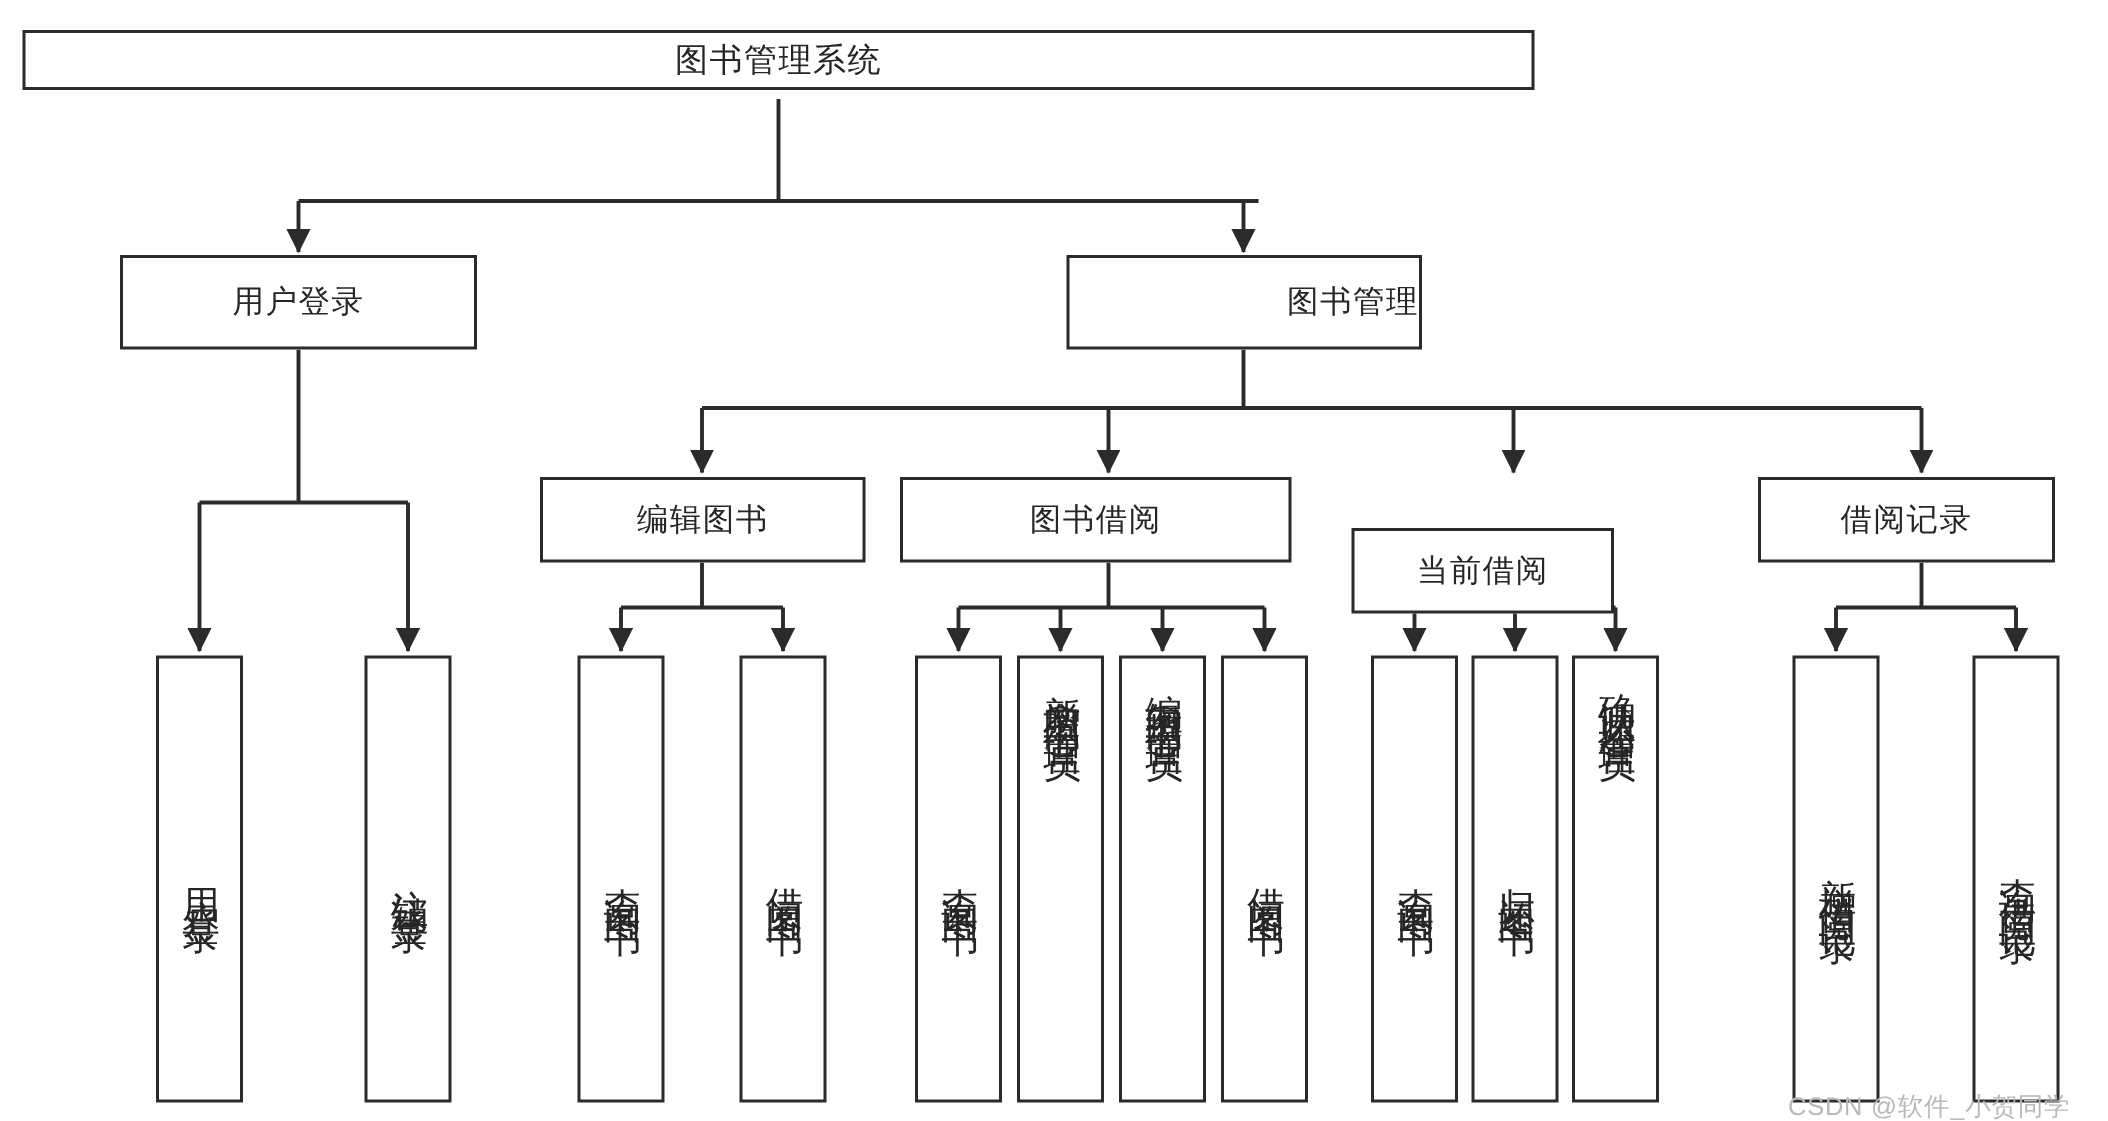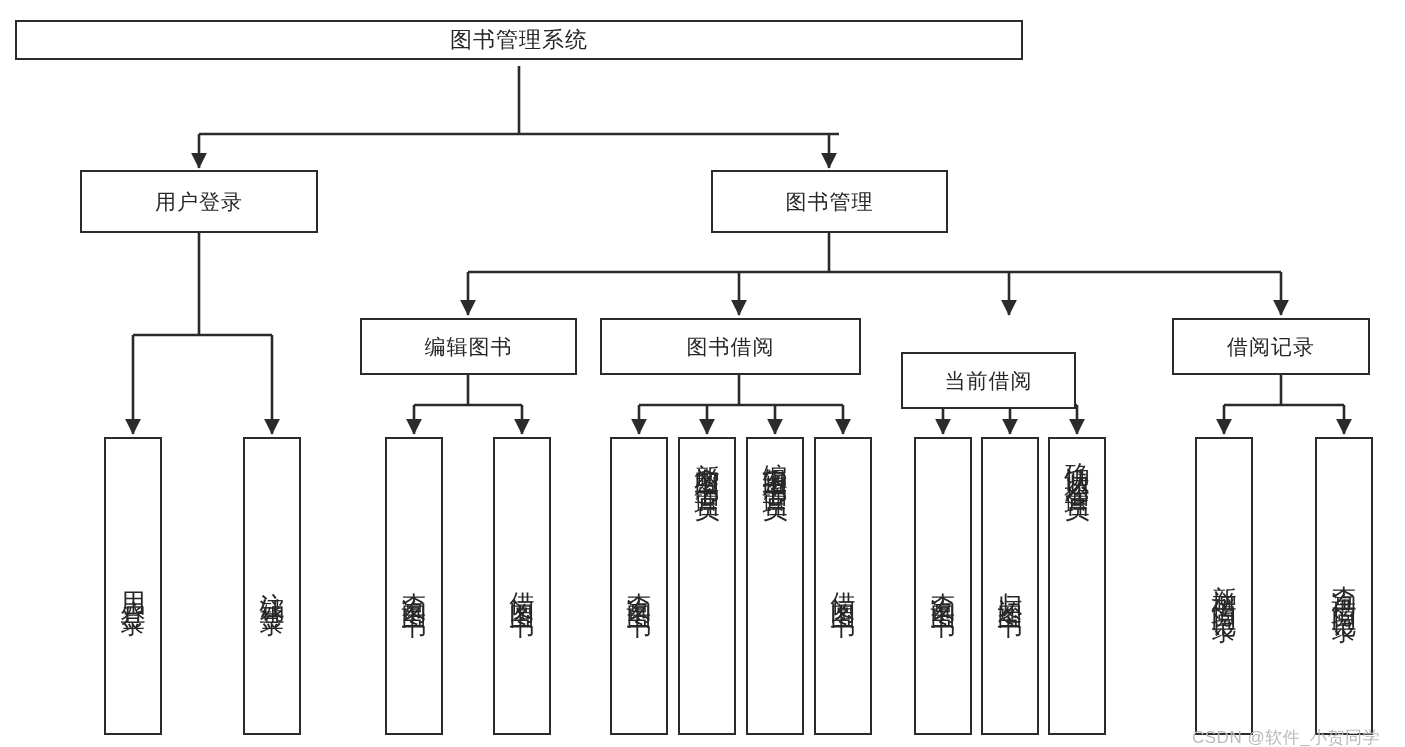--- a/index.html
+++ b/index.html
@@ -120,21 +120,21 @@
     </g>
   </svg>
 
   <div class="node h-node root" style="left:15px;top:20px;width:1008px;height:40px;">
     <span class="lbl">图书管理系统</span>
   </div>
 
   <div class="node h-node" style="left:80px;top:170px;width:238px;height:63px;">
     <span class="lbl">用户登录</span>
   </div>
-  <div class="node h-node" style="left:711px;top:170px;width:237px;height:63px;">
+  <div class="node h-node" style="left:711px;top:170px;width:237px;height:63px;justify-content:flex-end;">
     <span class="lbl">图书管理</span>
   </div>
 
   <div class="node h-node" style="left:360px;top:318px;width:217px;height:57px;">
     <span class="lbl">编辑图书</span>
   </div>
   <div class="node h-node" style="left:600px;top:318px;width:261px;height:57px;text-align:center;">
     <span class="lbl">图书借阅</span>
   </div>
   <div class="node h-node" style="left:901px;top:318px;width:175px;height:57px;margin-top:34px;">

